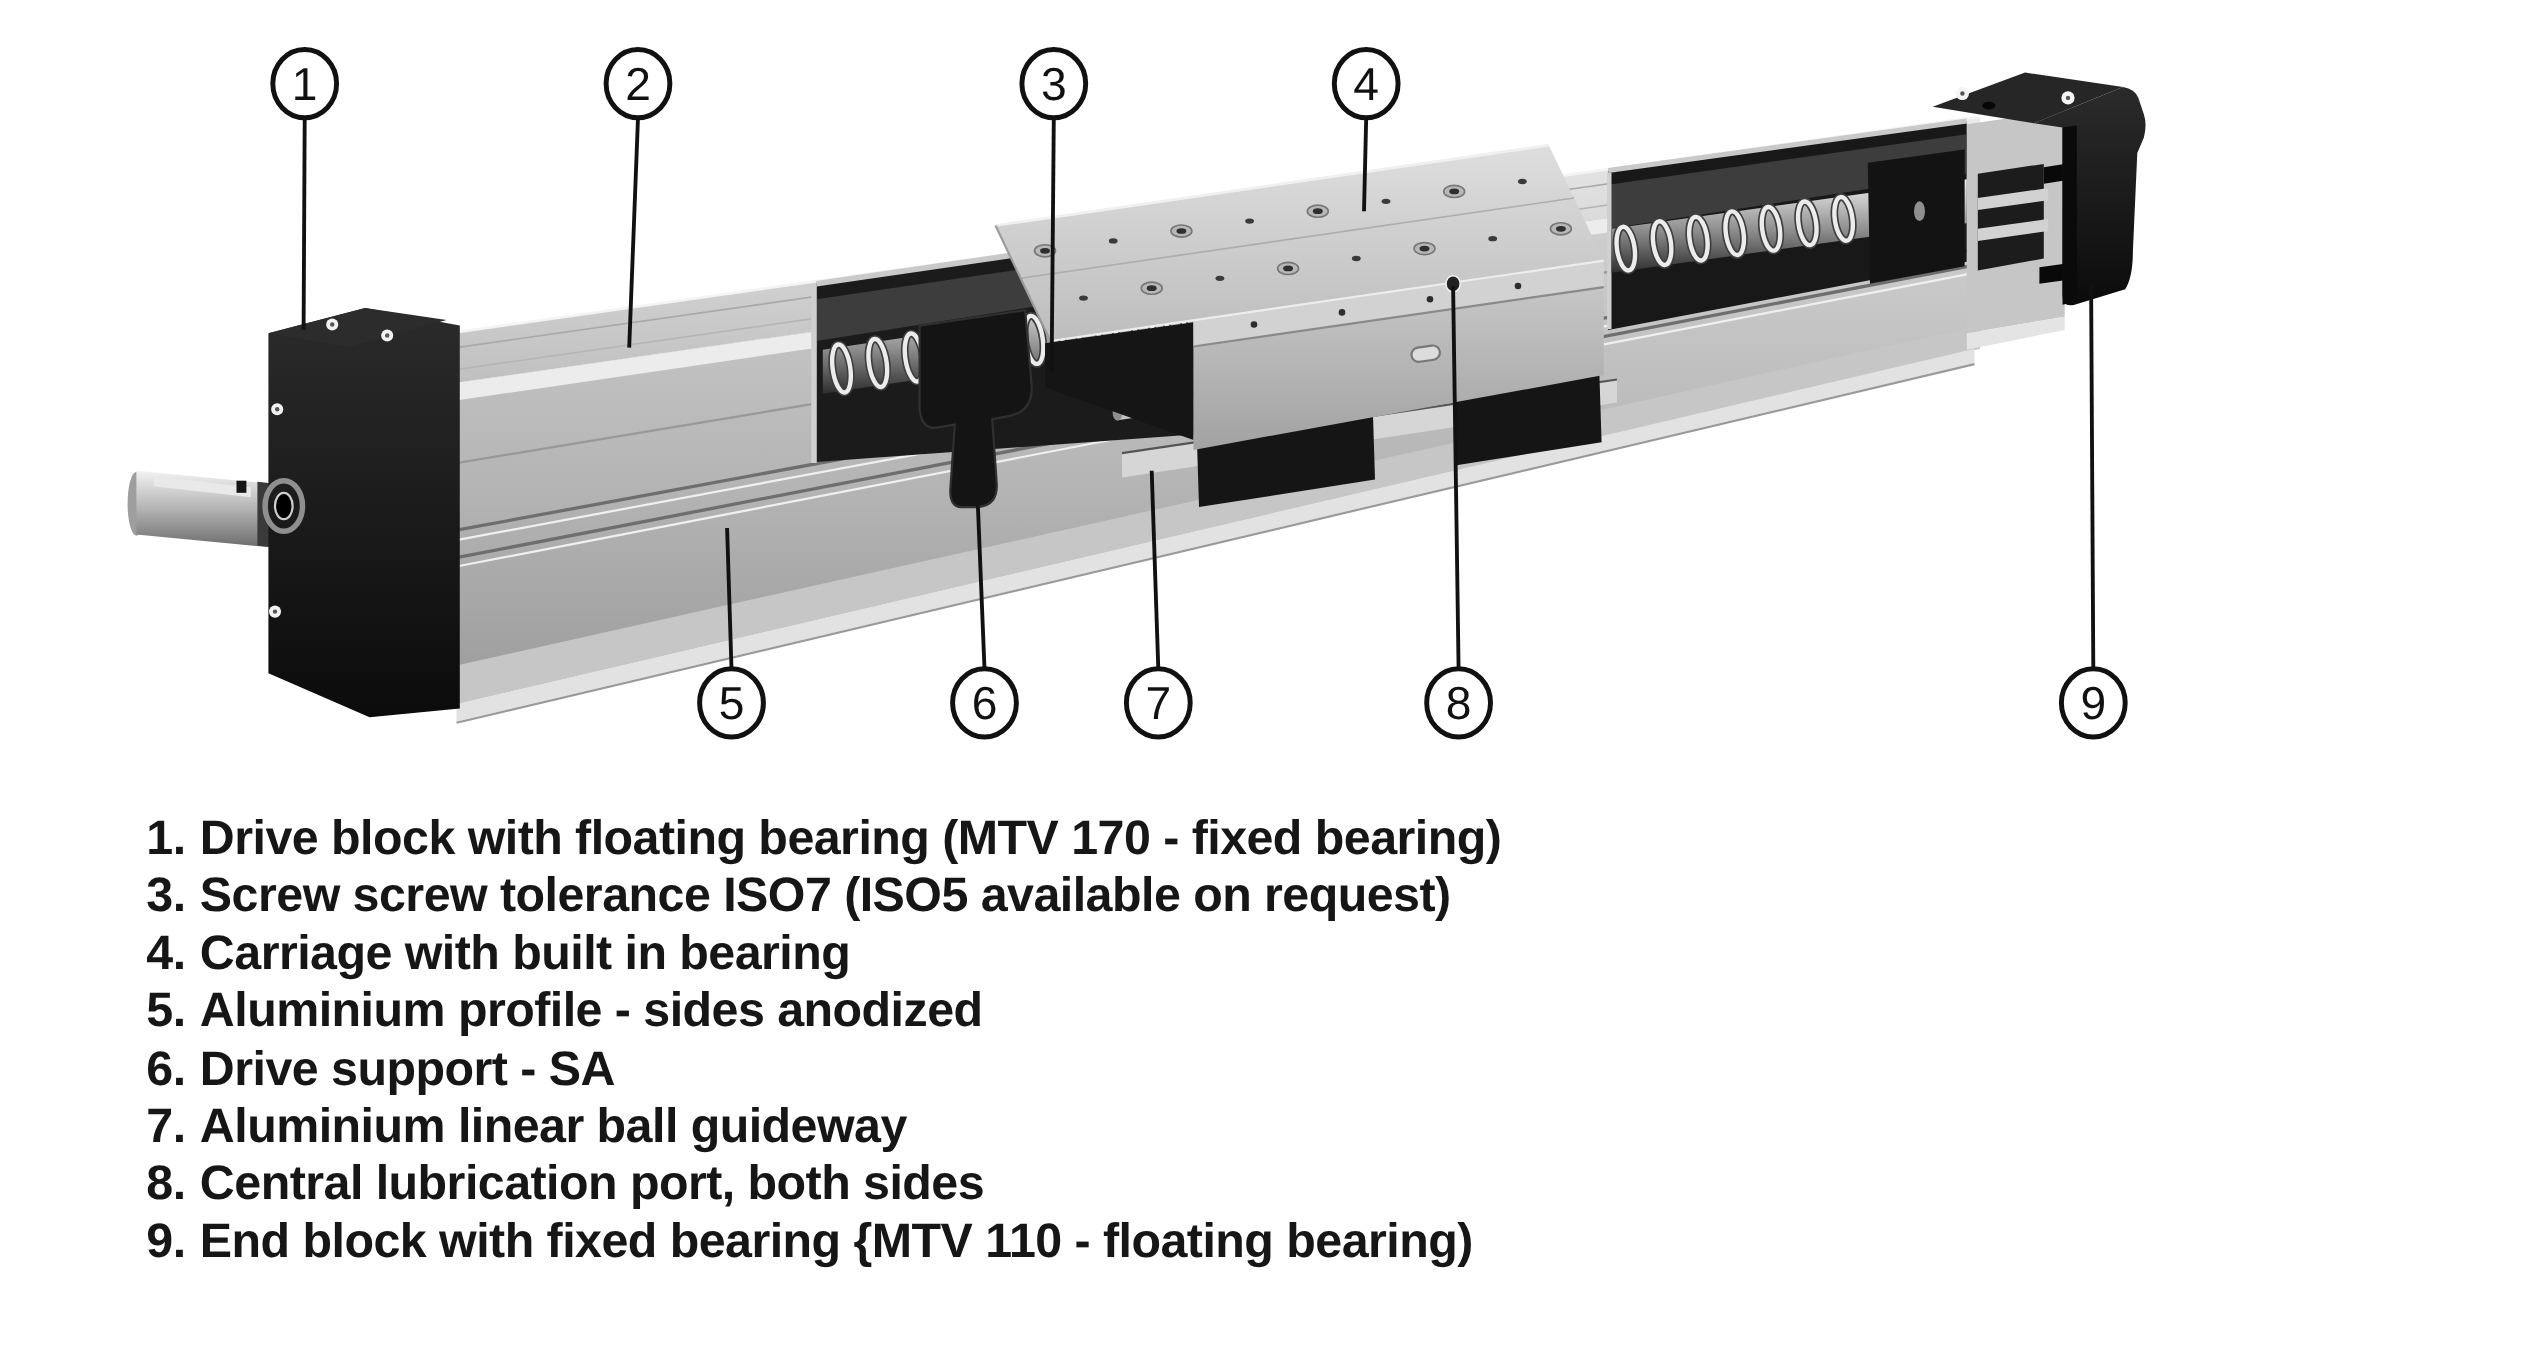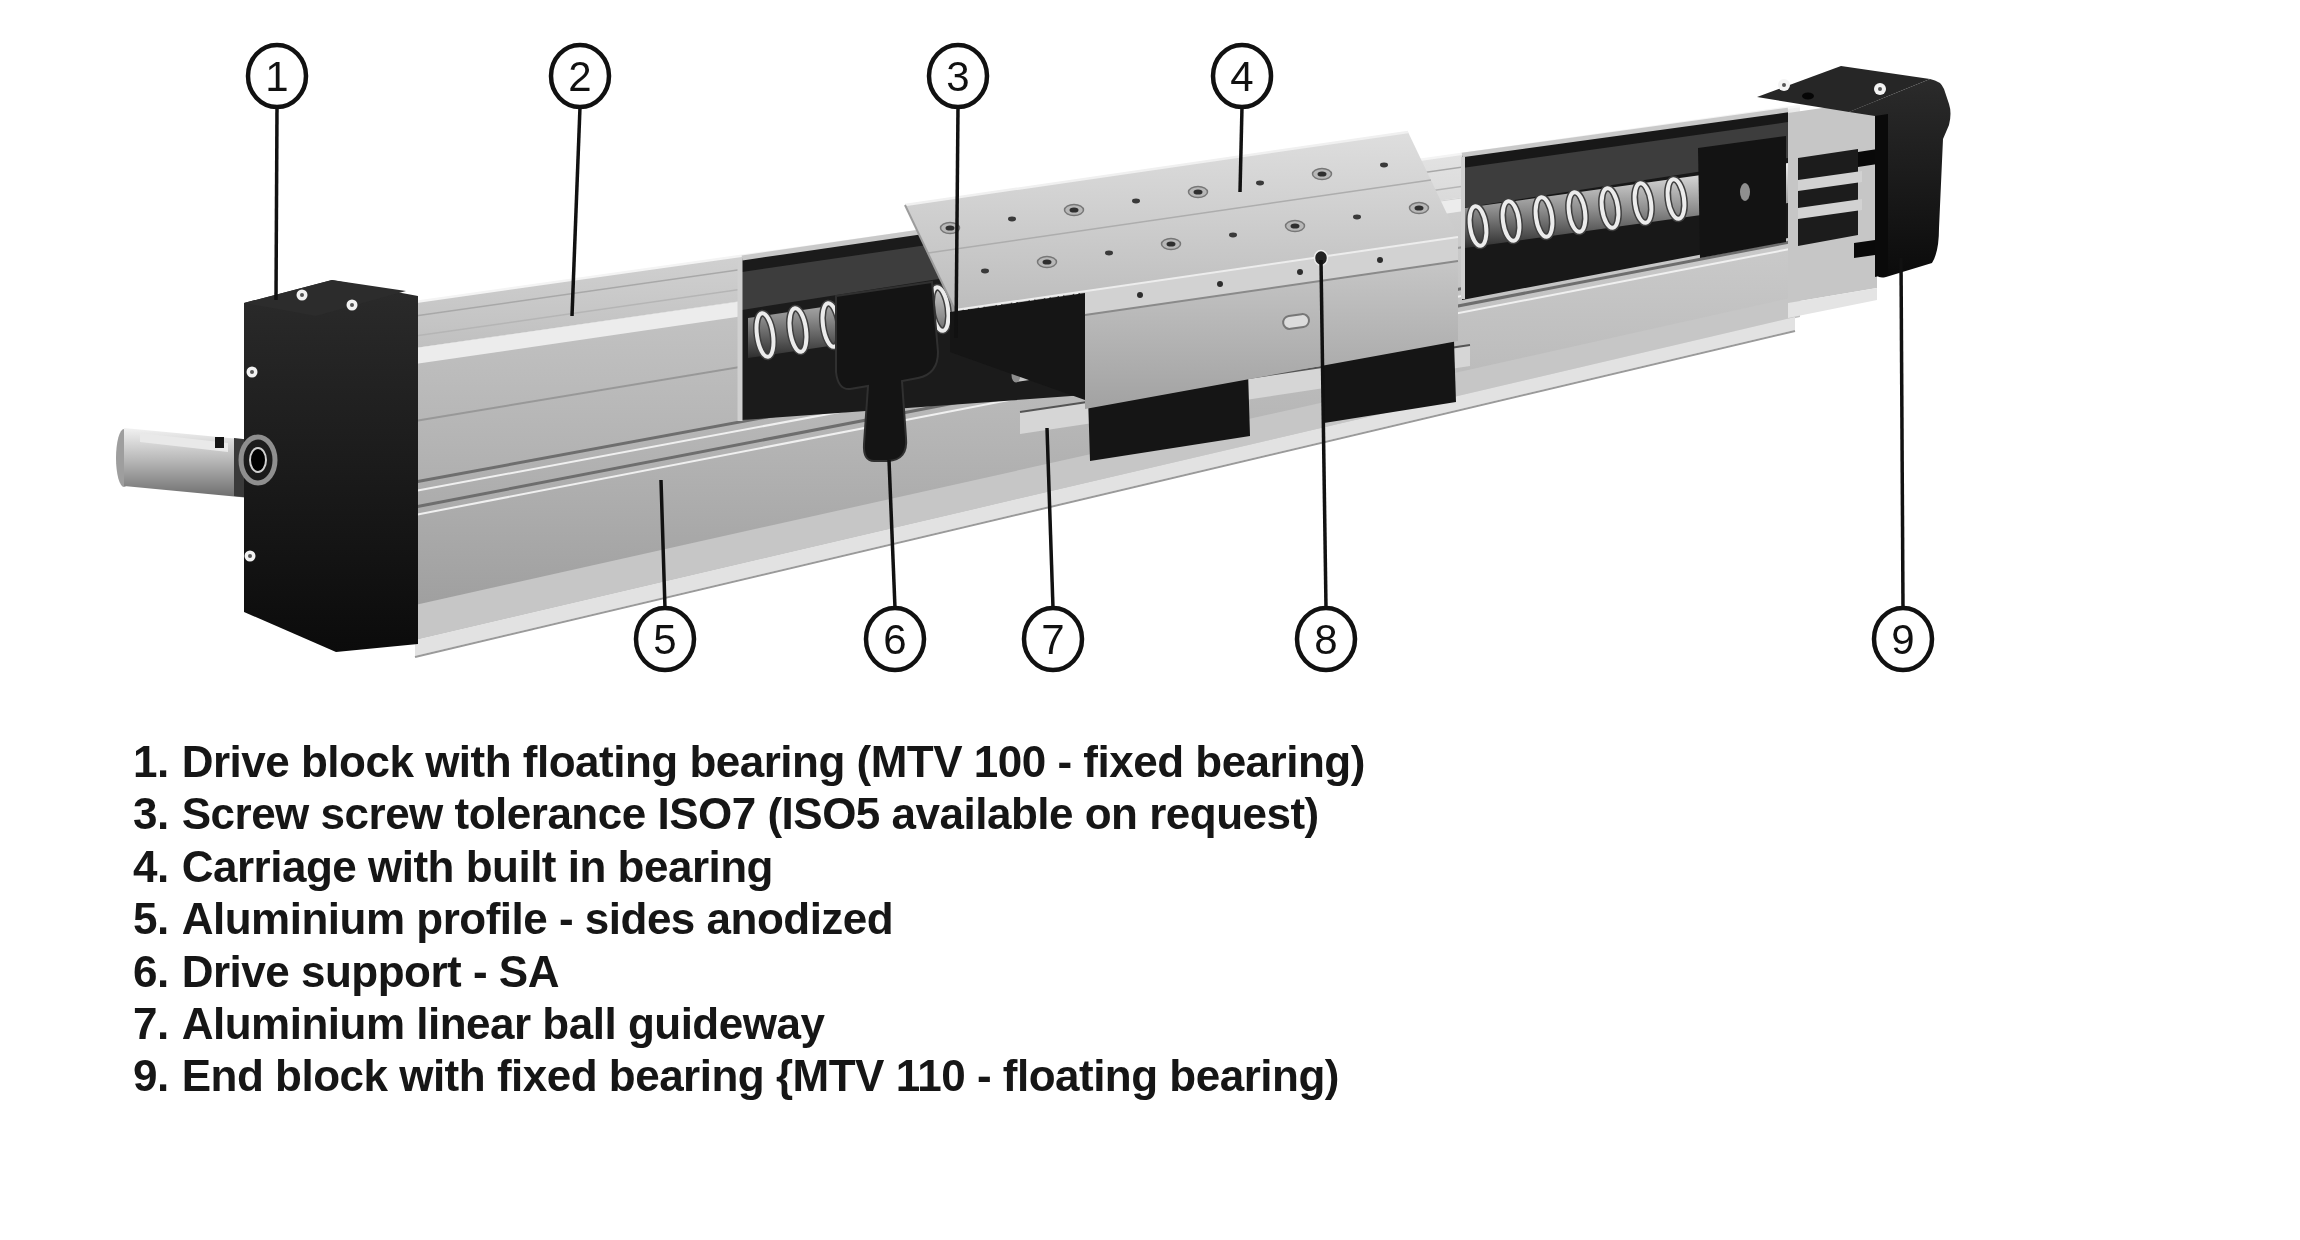--- a/index.html
+++ b/index.html
@@ -272,35 +272,38 @@
     <g>
       <line class="co-line" x1="1903" y1="608" x2="1901" y2="258"></line>
       <ellipse class="co-circle" cx="1903" cy="639" rx="29" ry="31"></ellipse>
       <text class="co-num" x="1903" y="654" text-anchor="middle">9</text>
     </g>
   </g>
 </svg>
 
 <div class="legend">
   <div class="legend-line">
-    <span class="legend-num">1.</span><span>Drive block with floating bearing (MTV 100 - fixed bearing)</span>
+    <span class="legend-num">1.</span><span>Drive block with floating bearing (MTV 170 - fixed bearing)</span>
   </div>
   <div class="legend-line">
     <span class="legend-num">3.</span><span>Screw screw tolerance ISO7 (ISO5 available on request)</span>
   </div>
   <div class="legend-line">
     <span class="legend-num">4.</span><span>Carriage with built in bearing</span>
   </div>
   <div class="legend-line">
     <span class="legend-num">5.</span><span>Aluminium profile - sides anodized</span>
   </div>
   <div class="legend-line">
     <span class="legend-num">6.</span><span>Drive support - SA</span>
   </div>
   <div class="legend-line">
     <span class="legend-num">7.</span><span>Aluminium linear ball guideway</span>
   </div>
   <div class="legend-line">
+    <span class="legend-num">8.</span><span>Central lubrication port, both sides</span>
+  </div>
+  <div class="legend-line">
     <span class="legend-num">9.</span><span>End block with fixed bearing {MTV 110 - floating bearing)</span>
   </div>
 </div>
 
 </div>
 
 </body></html>

